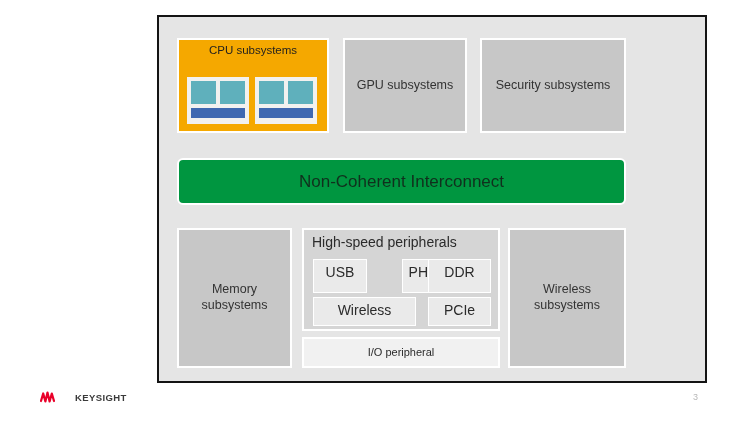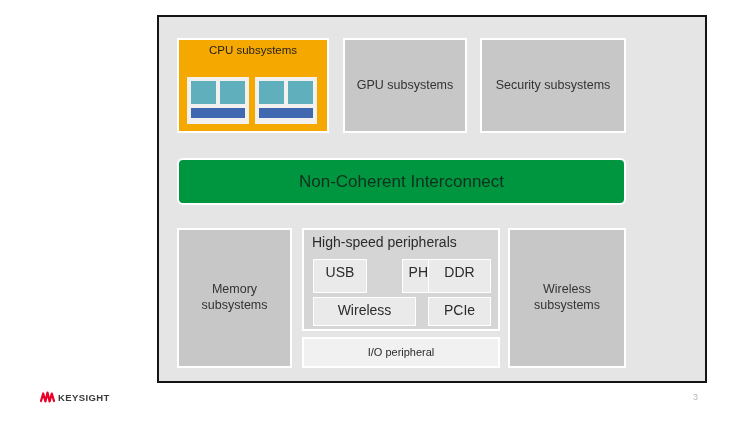--- a/index.html
+++ b/index.html
@@ -75,21 +75,21 @@
   .chip-pcie { left:124px; top:67px; width:63px;  height:29px; }
 
   .io-block {
     left:143px; top:320px; width:198px; height:31px;
     background:#F1F1F1; font-size:11px; color:#2b2b2b;
   }
 
   
   .keysight-logo {
     position:absolute; left:40px; top:391px;
-    display:flex; align-items:center; gap:3px;
+    display:flex; align-items:center; gap:20px;
   }
   .logo-text {
     font-size:9.5px; font-weight:bold; color:#3a3a3a; letter-spacing:0.4px;
   }
   .page-number {
     position:absolute; left:693px; top:392px;
     font-size:9px; color:#b8b8b8;
   }
 </style>
 </head>

